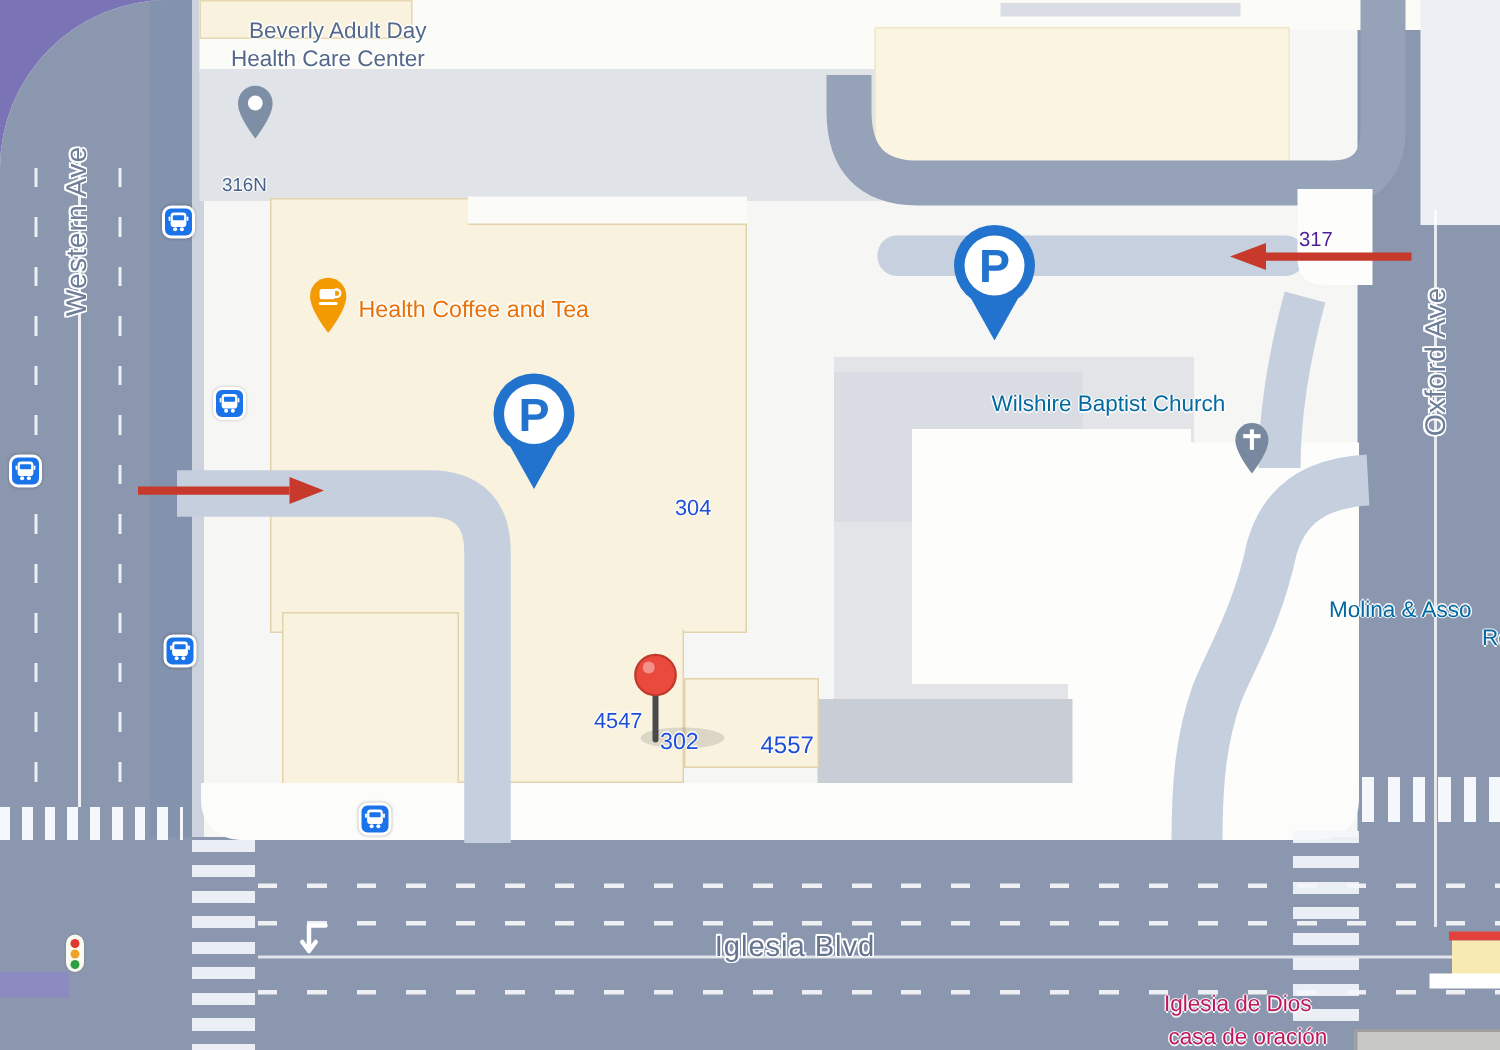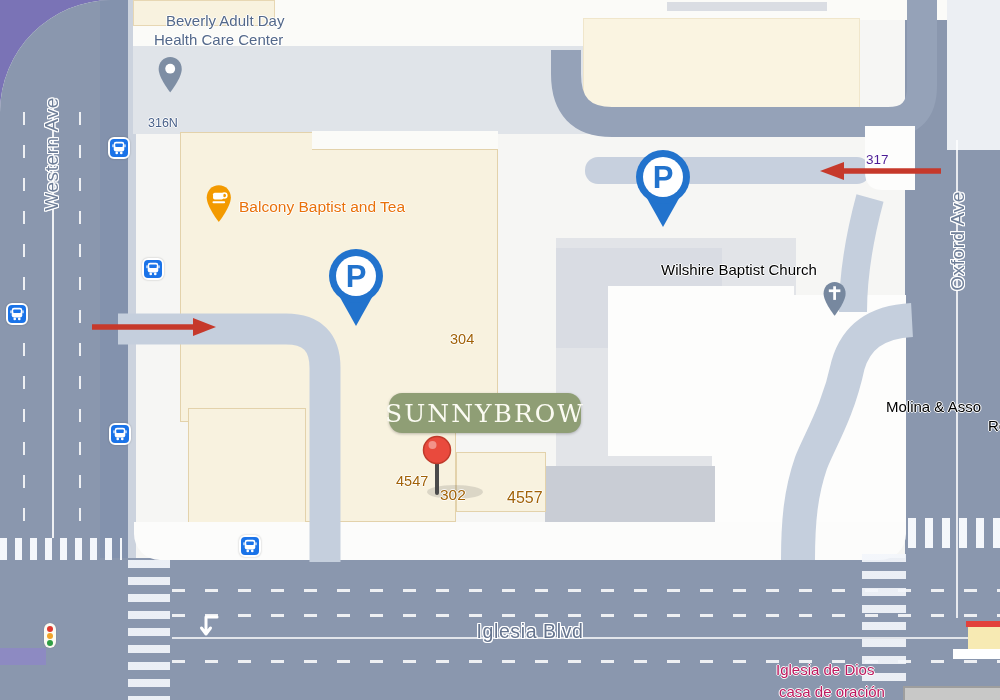--- a/index.html
+++ b/index.html
@@ -14,25 +14,25 @@
   }
   .abs{position:absolute;}
   .svgdeco{position:absolute;left:0;top:0;pointer-events:none;}
   .street{
     font-size:19px;font-weight:500;color:#6e7e98;letter-spacing:.6px;
     text-shadow:1px 0 #fff,-1px 0 #fff,0 1px #fff,0 -1px #fff,1px 1px #fff,-1px -1px #fff,1px -1px #fff,-1px 1px #fff;
     white-space:nowrap;
   }
   .vlabel{position:absolute;text-align:center;transform:rotate(-90deg);}
   .poi{
-    position:absolute;font-size:15px;font-weight:500;color:#000000;white-space:nowrap;
+    position:absolute;font-size:15px;font-weight:500;color:#0369a1;white-space:nowrap;
     text-shadow:1px 0 rgba(255,255,255,.9),-1px 0 rgba(255,255,255,.9),0 1px rgba(255,255,255,.9),0 -1px rgba(255,255,255,.9);
   }
   .num{
-    position:absolute;font-size:14.5px;font-weight:400;color:#a16207;white-space:nowrap;
+    position:absolute;font-size:14.5px;font-weight:400;color:#1d4ed8;white-space:nowrap;
     text-shadow:1px 0 rgba(255,255,255,.8),-1px 0 rgba(255,255,255,.8),0 1px rgba(255,255,255,.8),0 -1px rgba(255,255,255,.8);
   }
   .orange{color:#e8710a;font-weight:500;font-size:15.5px;}
   .faded{color:#be185d;}
   .darkgray{color:#4c1d95;font-size:13.5px;}
   .bus{
     position:absolute;width:18px;height:18px;background:#1a73e8;border:2px solid #fff;
     border-radius:6px;box-shadow:0 0 2px rgba(0,0,0,.25);
   }
   .bus svg{display:block;width:18px;height:18px;}
@@ -181,21 +181,21 @@
 
   <div class="num" style="left:148px;top:116px;font-size:12.5px;color:#49618a;">316N</div>
   <div class="num darkgray" style="left:866px;top:152px;">317</div>
   <div class="num" style="left:450px;top:331px;">304</div>
   <div class="num" style="left:396px;top:473px;">4547</div>
   <div class="num" style="left:440px;top:486px;font-size:15.5px;">302</div>
   <div class="num" style="left:507px;top:489px;font-size:16px;">4557</div>
 
   <div class="poi" style="left:154px;top:12px;color:#53688a;margin-left:12px;">Beverly Adult Day</div>
   <div class="poi" style="left:154px;top:31px;color:#53688a;">Health Care Center</div>
-  <div class="poi orange" style="left:239px;top:198px;">Balcony Baptist and Tea</div>
+  <div class="poi orange" style="left:239px;top:198px;">Health Coffee and Tea</div>
   <div class="poi" style="left:661px;top:261px;">Wilshire Baptist Church</div>
   <div class="poi" style="left:886px;top:398px;">Molina &amp; Asso</div>
   <div class="poi" style="left:949px;top:417px;padding-left:39px;">Real E</div>
   <div class="poi faded" style="left:776px;top:661px;">Iglesia de Dios</div>
   <div class="poi faded" style="left:779px;top:683px;">casa de oración</div>
 
   <div class="bus" style="left:108px;top:137px;">
       <svg>
         <use href="#bus-glyph"></use>
       </svg>
@@ -225,15 +225,14 @@
     <i style="background:#e0392f;"></i>
       <i style="background:#f0a32a;"></i>
       <i style="background:#2f9e44;"></i>
   </div>
   <div class="abs" style="left:0;top:648px;width:46px;height:17px;background:#8d87c5;opacity:.85;"></div>
   <div class="abs" style="left:966px;top:621px;width:34px;height:6px;background:#e2413c;"></div>
   <div class="abs" style="left:968px;top:627px;width:32px;height:26px;background:#f7eab3;"></div>
   <div class="abs" style="left:953px;top:649px;width:47px;height:10px;background:#ffffff;"></div>
   <div class="abs" style="left:903px;top:686px;width:97px;height:14px;background:#c8c8c7;border-top:2px solid #9e9e9e;border-left:2px solid #9e9e9e;box-sizing:border-box;"></div>
 
-  <div class="badge">SUNNYBROW</div>
 
 </div>
 
 </body></html>

